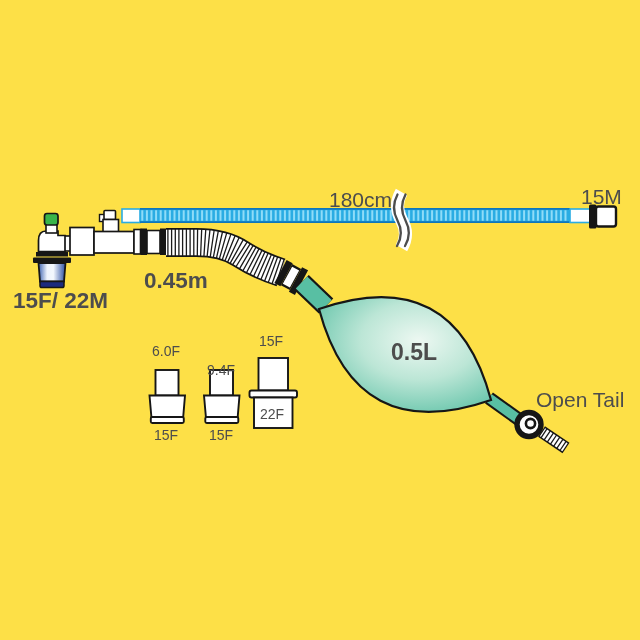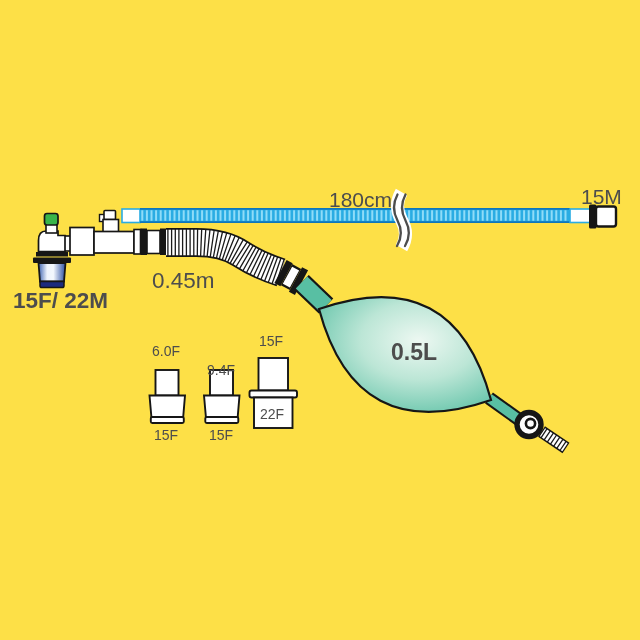--- a/index.html
+++ b/index.html
@@ -8,21 +8,21 @@
     --bag-teal:#58BFA3; --bag-light:#EDF8F2; --ink:#161616; --label-gray:#4D4D4D;
   }
   html,body{margin:0;padding:0;background:#fff;}
   .stage{position:relative;width:640px;height:640px;background:#fde047;overflow:hidden;
          font-family:"Liberation Sans",sans-serif;}
   .stage svg{position:absolute;left:0;top:0;}
   .lbl{position:absolute;color:var(--label-gray);line-height:1;white-space:nowrap;}
   .lbl-180cm{left:329px;top:189px;font-size:21px;}
   .lbl-15m{left:555px;top:186px;font-size:21px;margin-left:26px;}
   .lbl-patient{left:13px;top:290px;font-size:22.5px;font-weight:bold;}
-  .lbl-flex{left:152px;top:270px;font-size:22.5px;}
+  .lbl-flex{left:144px;top:270px;font-size:22.5px;font-weight:bold;}
   .lbl-bag{left:391px;top:341px;font-size:23px;font-weight:bold;}
   .lbl-tail{left:536px;top:389px;font-size:21px;}
   .lbl-adp{position:absolute;width:60px;text-align:center;font-size:14px;
            color:var(--label-gray);line-height:1;}
   .a1t{left:136px;top:344px;} .a2t{left:191px;top:363px;} .a3t{left:241px;top:334px;}
   .a1b{left:136px;top:428px;} .a2b{left:191px;top:428px;} .a3b{left:242px;top:407px;}
   .ink{stroke:var(--ink);}
   .white{fill:#fff;}
 </style>
 </head>
@@ -133,20 +133,21 @@
     <rect x="249.5" y="390.5" width="47.5" height="7" rx="2" class="white ink" stroke-width="1.9"></rect>
     <rect x="254" y="397.5" width="38.5" height="30.5" class="white ink" stroke-width="1.9"></rect>
   </g>
 </svg>
 
 <div class="lbl lbl-180cm">180cm</div>
 <div class="lbl lbl-15m">15M</div>
 <div class="lbl lbl-patient">15F/ 22M</div>
 <div class="lbl lbl-flex">0.45m</div>
 <div class="lbl lbl-bag">0.5L</div>
+<div class="lbl lbl-tail">Open Tail</div>
 
 <div class="lbl-adp a1t">6.0F</div>
 <div class="lbl-adp a2t">9.4F</div>
 <div class="lbl-adp a3t">15F</div>
 <div class="lbl-adp a1b">15F</div>
 <div class="lbl-adp a2b">15F</div>
 <div class="lbl-adp a3b">22F</div>
 
 </div>
 

